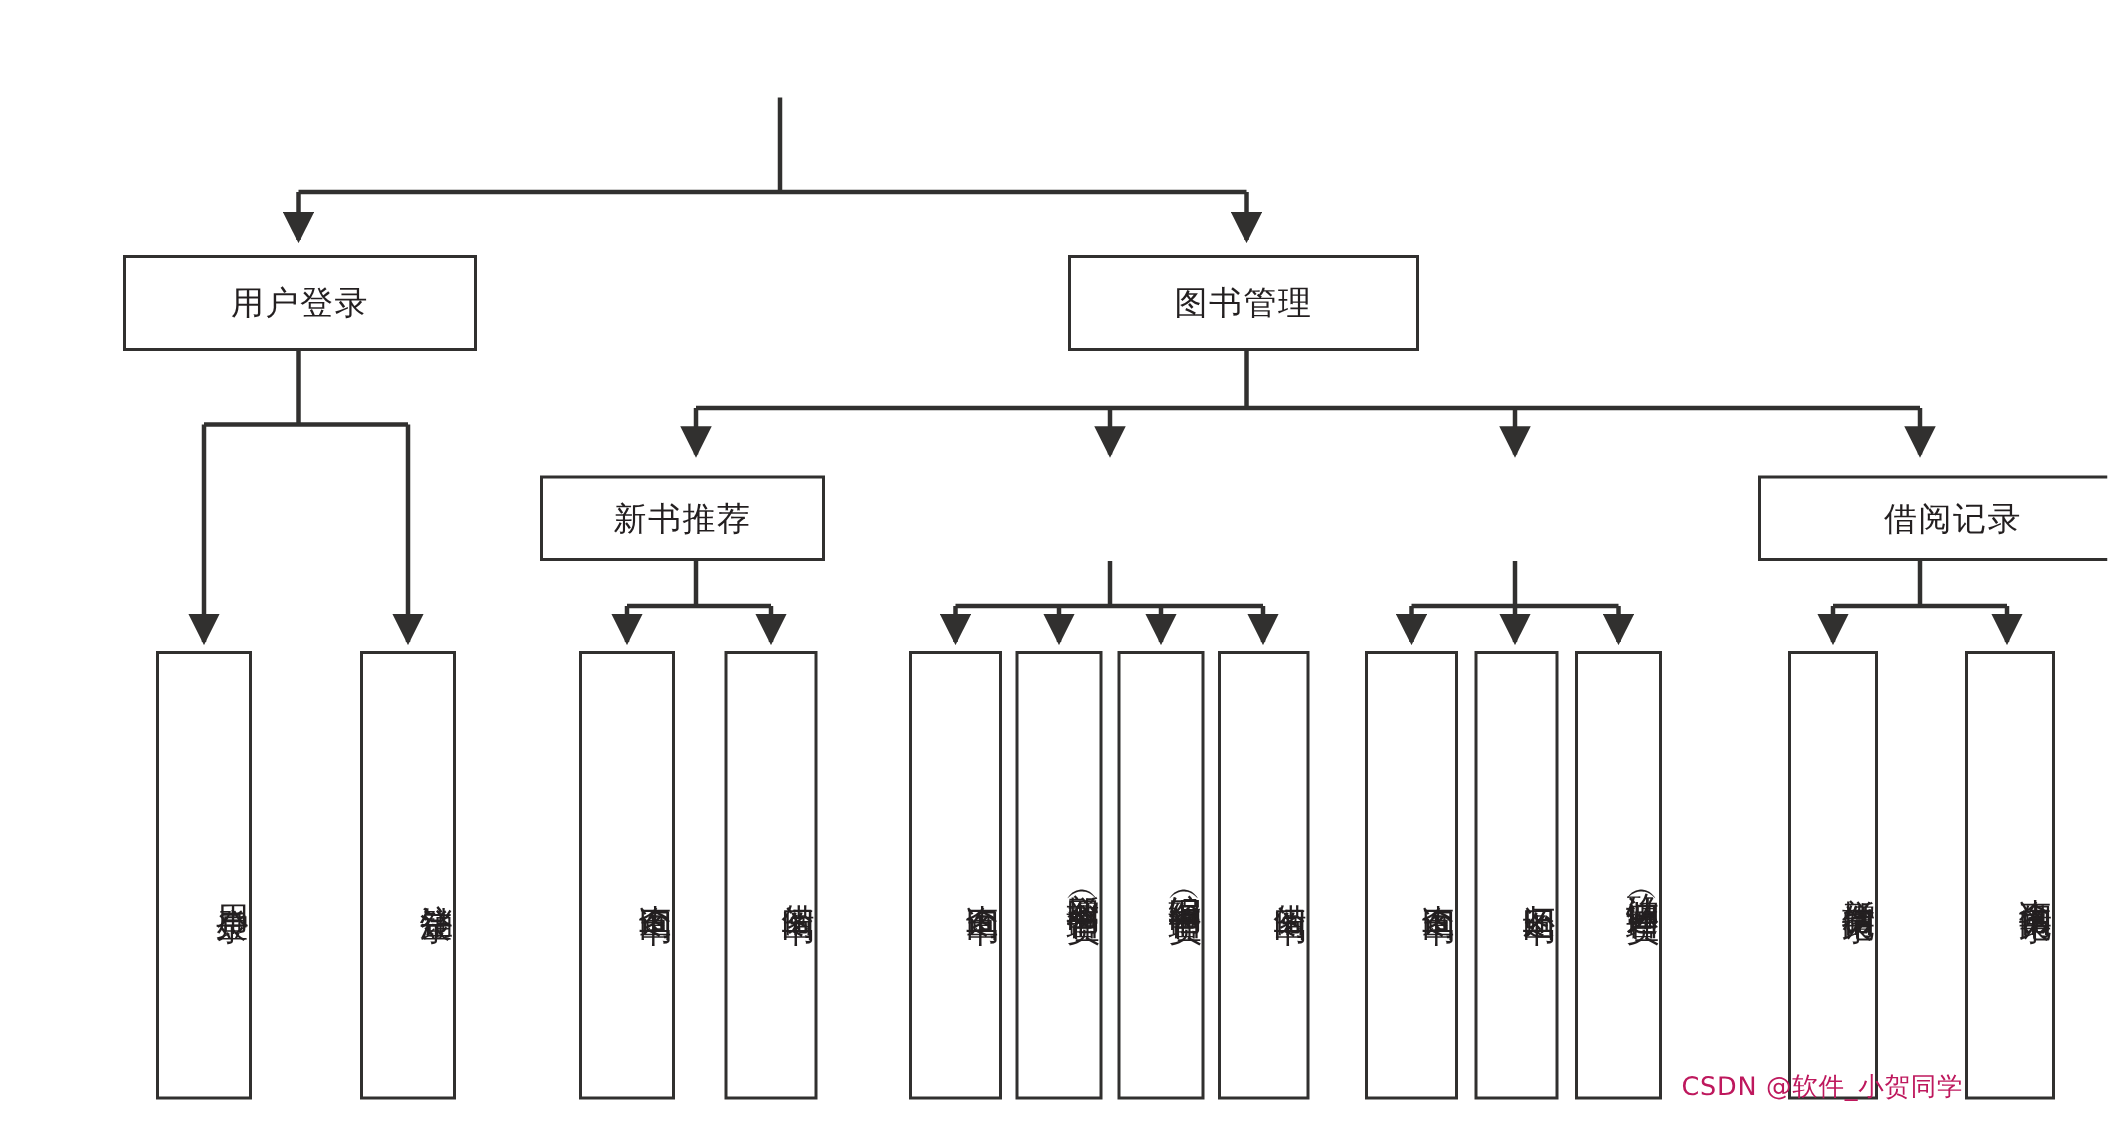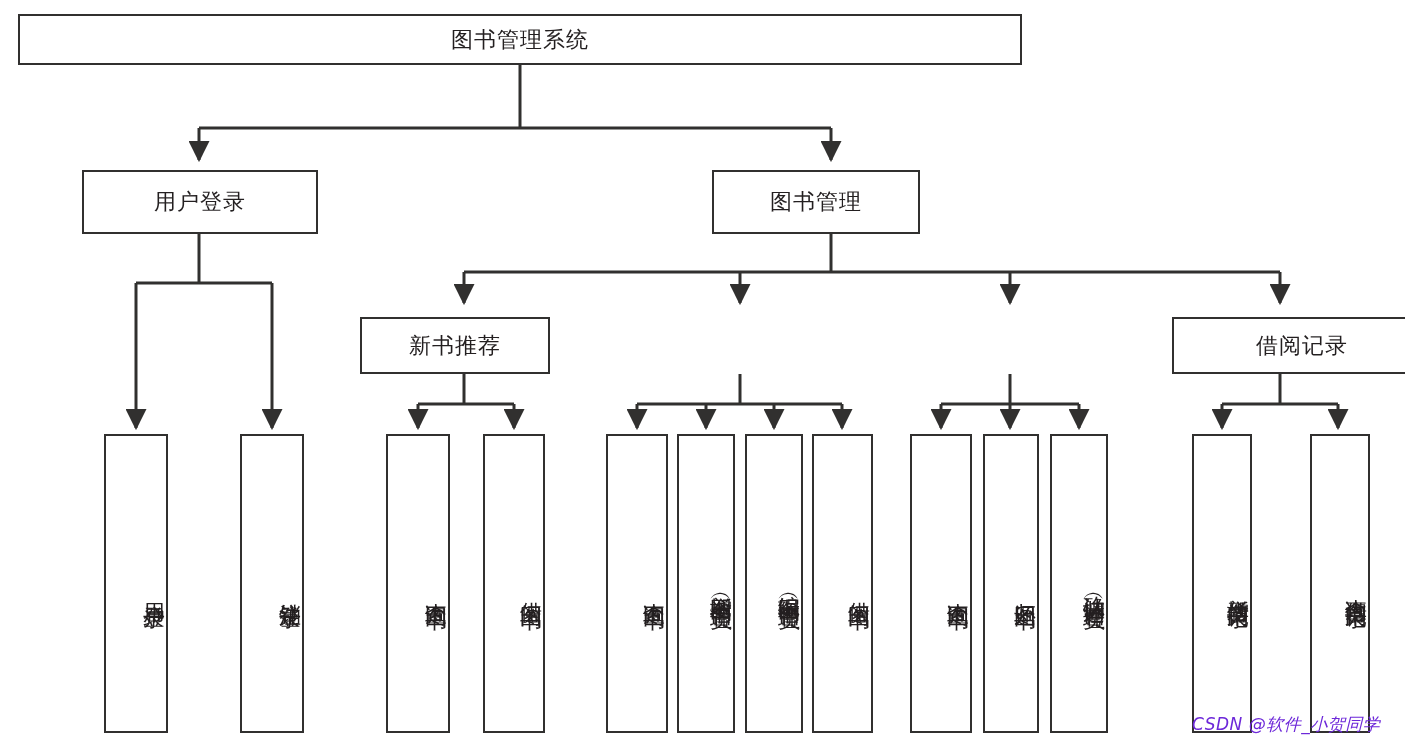--- a/index.html
+++ b/index.html
@@ -47,27 +47,26 @@
   #edges {
     position: absolute;
     left: 0;
     top: 0;
     width: 1405px;
     height: 747px;
     pointer-events: none;
   }
   .watermark {
     position: absolute;
-    left: 1192px;
+    left: 1121px;
     top: 713px;
     font-size: 17px;
-    color: #6d28d9;
+    color: #be185d;
     white-space: nowrap;
     letter-spacing: 0.5px;
-    font-style: italic;
   }
 </style>
 </head>
 <body>
 
 <div id="canvas">
 
   <svg id="edges" viewBox="0 0 1405 747" xmlns="http://www.w3.org/2000/svg">
     <defs>
       <marker id="arrow" viewBox="0 0 10 10" refX="9" refY="5" markerWidth="7" markerHeight="7" orient="auto-start-reverse">
@@ -111,28 +110,25 @@
       <path d="M 1010 404 L 1010 428" marker-end="url(#arrow)"></path>
       <path d="M 1079 404 L 1079 428" marker-end="url(#arrow)"></path>
 
       <path d="M 1280 374 L 1280 404"></path>
       <path d="M 1222 404 L 1338 404"></path>
       <path d="M 1222 404 L 1222 428" marker-end="url(#arrow)"></path>
       <path d="M 1338 404 L 1338 428" marker-end="url(#arrow)"></path>
     </g>
   </svg>
 
-  <div class="node horiz" style="left:18px; top:14px; width:1004px; height:51px;">
-    <span>图书管理系统</span>
-  </div>
 
   <div class="node horiz" style="left:82px; top:170px; width:236px; height:64px;">
     <span>用户登录</span>
   </div>
-  <div class="node horiz" style="left:712px; top:170px; width:208px; height:64px;">
+  <div class="node horiz" style="left:712px; top:170px; width:234px; height:64px;">
     <span>图书管理</span>
   </div>
 
   <div class="node horiz" style="left:360px; top:317px; width:190px; height:57px;">
     <span>新书推荐</span>
   </div>
   <div class="node horiz" style="left:1172px; top:317px; width:260px; height:57px;align-items:center;">
     <span>借阅记录</span>
   </div>
 

